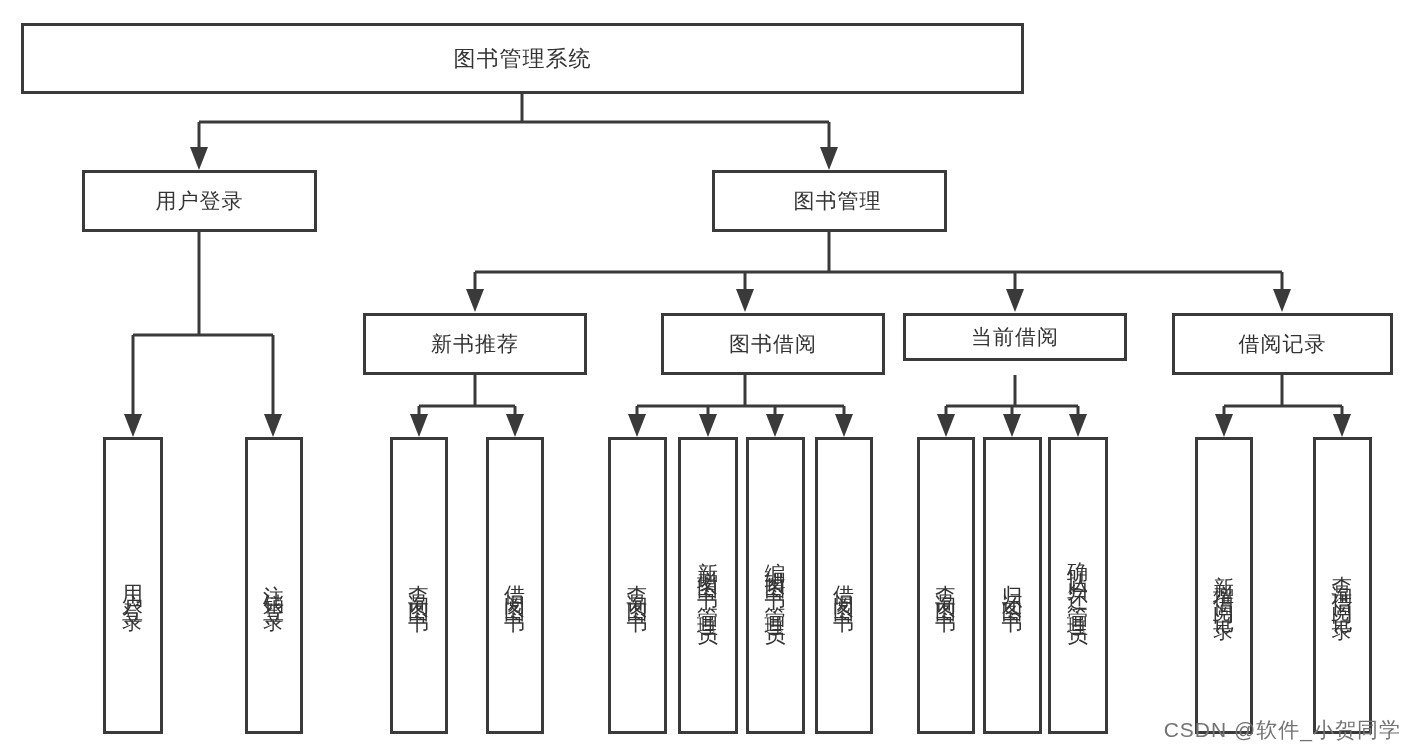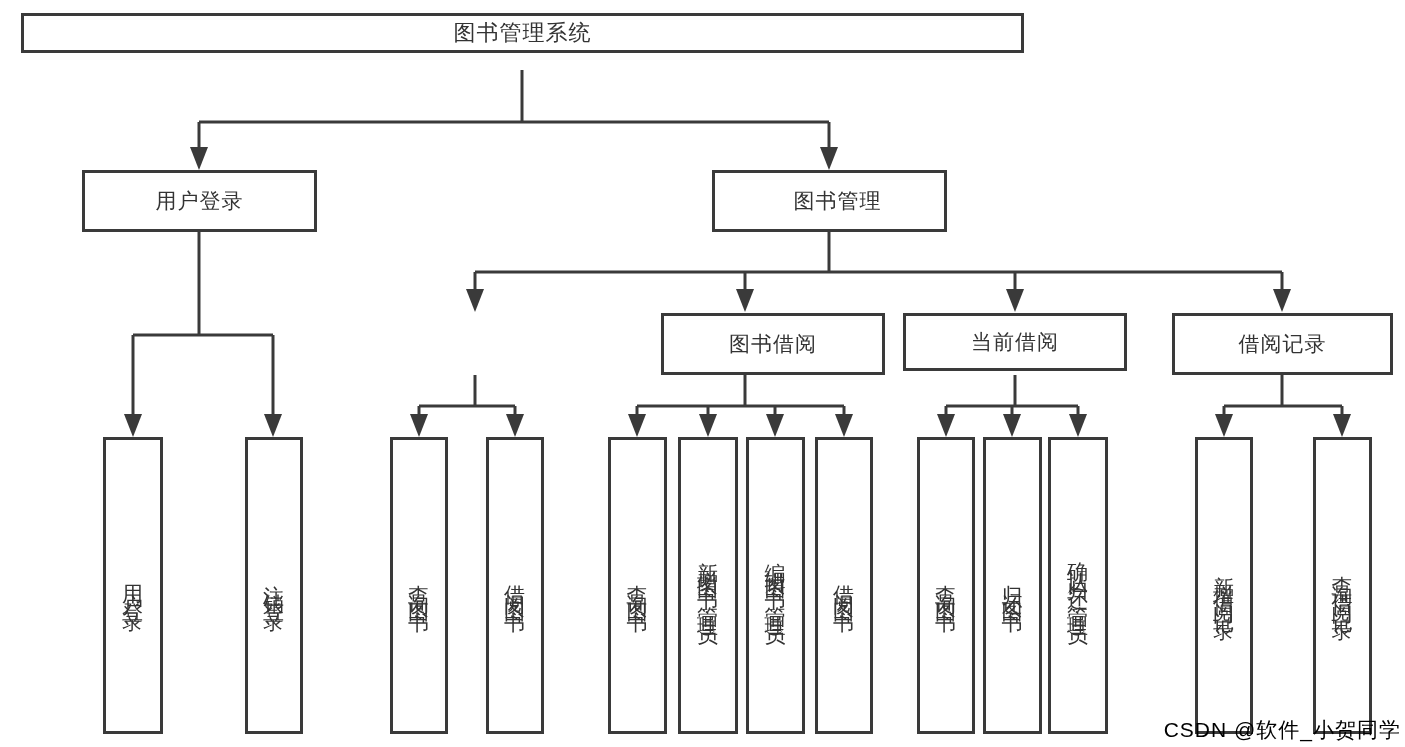--- a/index.html
+++ b/index.html
@@ -42,21 +42,21 @@
     letter-spacing: 9px;
     color: #333333;
     line-height: 1;
   }
   .watermark {
     position: absolute;
     right: 4px;
     top: 716px;
     font-size: 21px;
     letter-spacing: 1px;
-    color: #000000;
+    color: #737373;
     z-index: 10;
     white-space: nowrap;
   }
 </style>
 </head>
 <body>
 
 <div class="stage">
 
   <svg class="edges" viewBox="0 0 1405 747" xmlns="http://www.w3.org/2000/svg">
@@ -121,35 +121,38 @@
       <path d="M775,437 L766,414 L784,414 Z"></path>
       <path d="M844,437 L835,414 L853,414 Z"></path>
       <path d="M946,437 L937,414 L955,414 Z"></path>
       <path d="M1012,437 L1003,414 L1021,414 Z"></path>
       <path d="M1078,437 L1069,414 L1087,414 Z"></path>
       <path d="M1224,437 L1215,414 L1233,414 Z"></path>
       <path d="M1342,437 L1333,414 L1351,414 Z"></path>
     </g>
   </svg>
 
-  <div class="node h root" style="left:21px; top:13px; width:1003px; height:40px;">
+  <div class="node h root" style="left:21px; top:23px; width:1003px; height:71px;">
     <span>图书管理系统</span>
   </div>
 
   <div class="node h" style="left:82px; top:170px; width:235px; height:62px;">
     <span>用户登录</span>
   </div>
   <div class="node h" style="left:712px; top:170px; width:235px; height:62px;padding-left:16px;">
     <span>图书管理</span>
   </div>
 
+  <div class="node h" style="left:363px; top:313px; width:224px; height:62px;">
+    <span>新书推荐</span>
+  </div>
   <div class="node h" style="left:633px; top:313px; width:224px; height:62px;margin-left:28px;">
     <span>图书借阅</span>
   </div>
-  <div class="node h" style="left:903px; top:313px; width:224px; height:58px;">
+  <div class="node h" style="left:903px; top:313px; width:224px; height:48px;">
     <span>当前借阅</span>
   </div>
   <div class="node h" style="left:1172px; top:313px; width:221px; height:62px;">
     <span>借阅记录</span>
   </div>
 
   <div class="node v" style="left:103px; top:437px; width:60px; height:297px;">
     <span>用户登录</span>
   </div>
   <div class="node v" style="left:245px; top:437px; width:58px; height:297px;">

